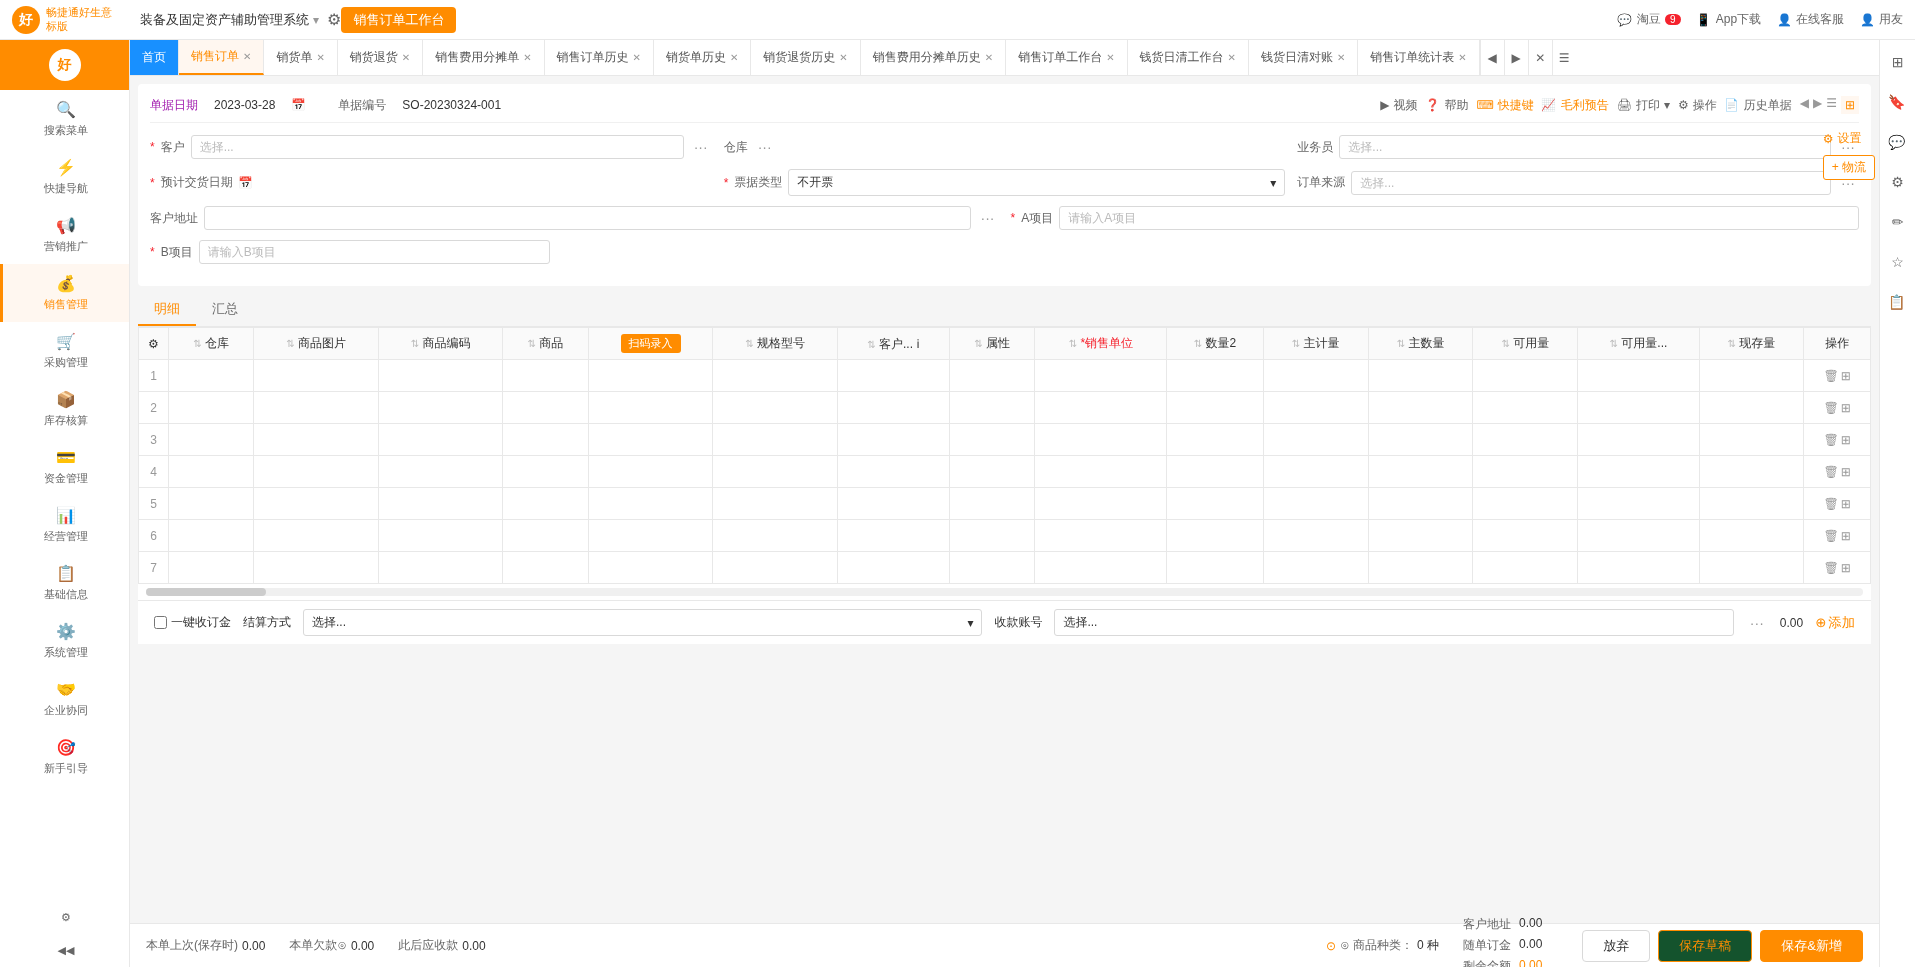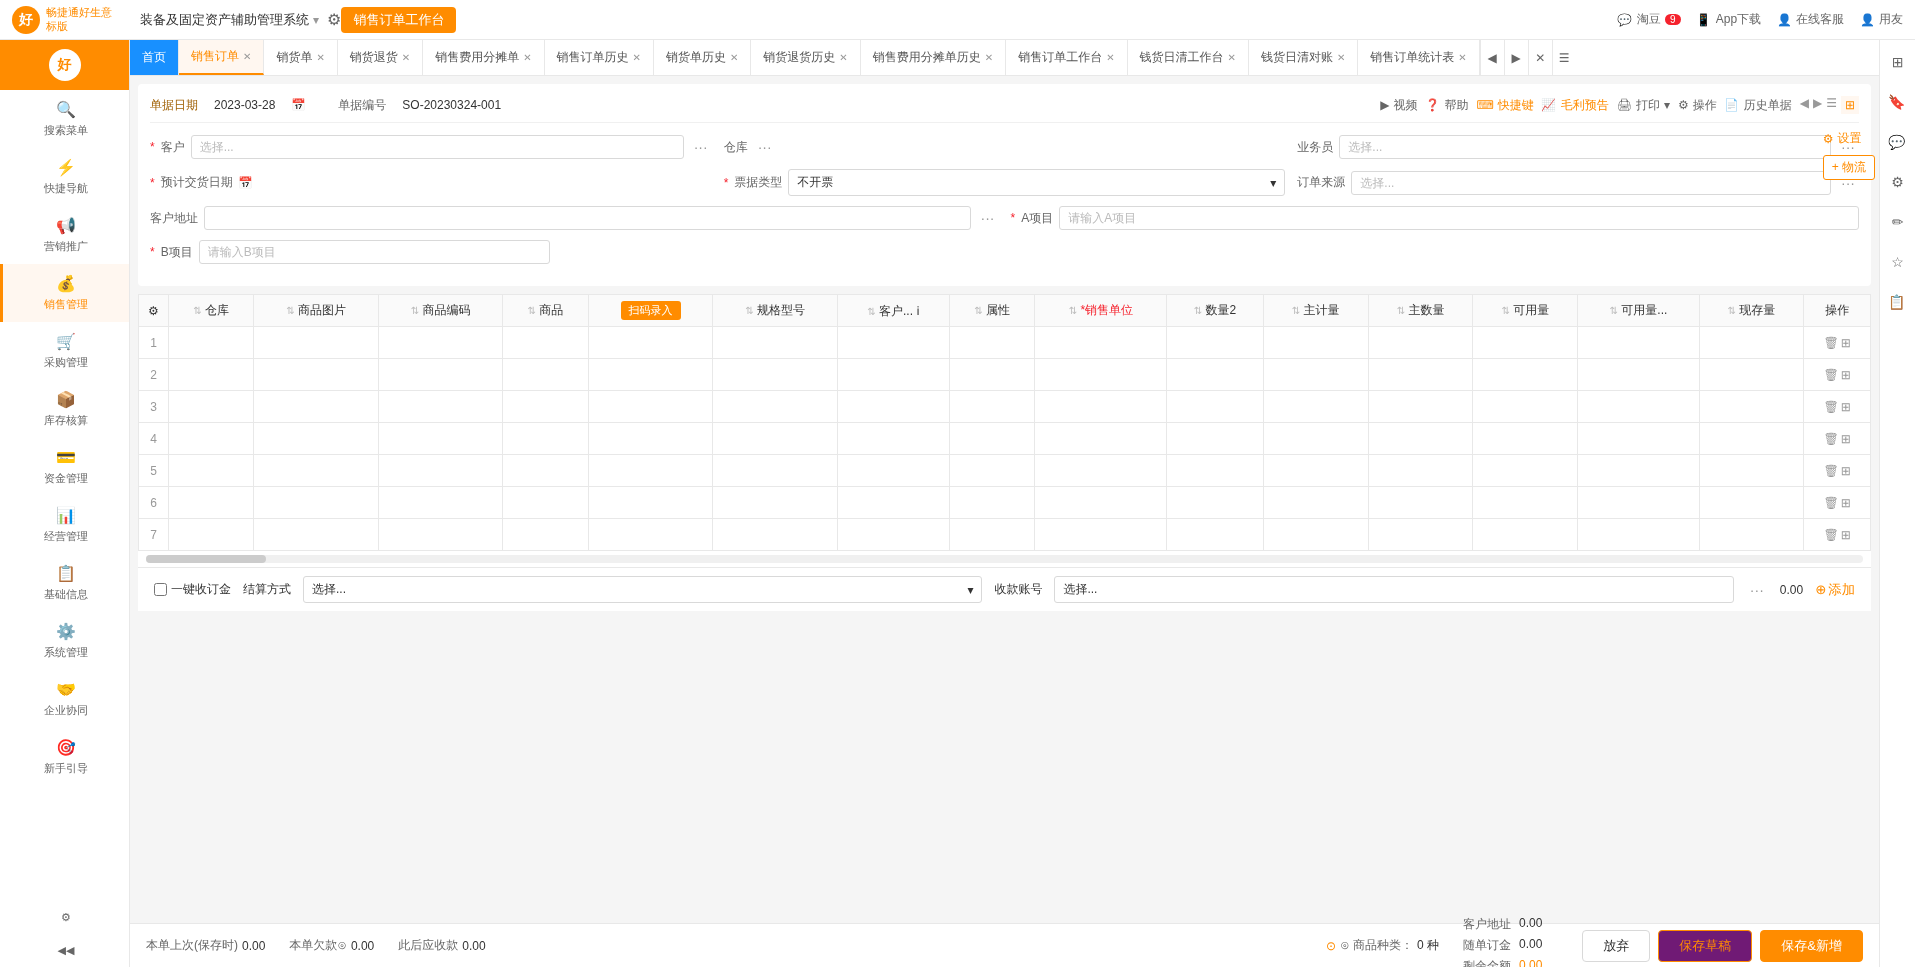--- a/index.html
+++ b/index.html
@@ -70,21 +70,21 @@
     
     .form-footer { display: flex; align-items: center; gap: 12px; padding: 8px 16px; background: #fff; border-top: 1px solid #e8e8e8; margin: 0 8px; }
     .checkbox-field { display: flex; align-items: center; gap: 4px; }
     .bottom-bar { height: 44px; background: #fff; border-top: 1px solid #e8e8e8; display: flex; align-items: center; padding: 0 16px; gap: 24px; flex-shrink: 0; }
     .bottom-stat { display: flex; align-items: center; gap: 4px; font-size: 12px; }
     .bottom-stat .label { color: #666; }
     .bottom-stat .value { color: #333; }
     .bottom-actions { margin-left: auto; display: flex; gap: 8px; align-items: center; }
     .btn { padding: 6px 20px; border-radius: 4px; cursor: pointer; font-size: 13px; border: 1px solid #d9d9d9; }
     .btn-default { background: #fff; color: #333; }
-    .btn-outline { background: #701a75; color: #ff8c00; border-color: #ff8c00; }
+    .btn-outline { background: #14532d; color: #ff8c00; border-color: #ff8c00; }
     .btn-primary { background: #ff8c00; color: #fff; border-color: #ff8c00; }
     .order-summary { display: flex; flex-direction: column; gap: 4px; margin-right: 16px; }
     .order-summary-item { display: flex; gap: 8px; font-size: 12px; }
     .order-summary-item .label { color: #666; }
     .order-summary-item .value { color: #333; }
     .order-summary-item .value.orange { color: #ff8c00; }
 
     
     .right-panel { width: 36px; background: #fff; border-left: 1px solid #e8e8e8; display: flex; flex-direction: column; align-items: center; padding: 8px 0; gap: 12px; flex-shrink: 0; }
     .right-panel-icon { width: 28px; height: 28px; display: flex; align-items: center; justify-content: center; cursor: pointer; color: #666; font-size: 14px; }
@@ -255,21 +255,21 @@
         <div class="tab-nav-btn">▶</div>
         <div class="tab-nav-btn">✕</div>
         <div class="tab-nav-btn">☰</div>
       </div>
 
       <div class="main-content">
 
         <div class="form-card">
 
           <div class="form-header">
-            <span style="color:#a16207;">单据日期</span>
+            <span style="color:#a21caf;">单据日期</span>
             <span style="color:#333;font-weight:500;">2023-03-28</span>
             <span style="color:#999;cursor:pointer;">📅</span>
             <span style="color:#666;margin-left:16px;">单据编号</span>
             <span style="color:#333;font-weight:500;">SO-20230324-001</span>
             <div class="form-header-actions">
               <div class="action-btn">
                 <span>▶</span>
                 <span>视频</span>
               </div>
               <div class="action-btn">
@@ -370,20 +370,24 @@
 
           <div class="form-row">
             <div class="form-field" style="max-width:400px;">
               <span class="required-star">*</span>
               <span class="form-label">B项目</span>
               <input class="form-input" placeholder="请输入B项目" style="">
             </div>
           </div>
         </div>
 
+        <div class="detail-tabs">
+          <div class="detail-tab active">明细</div>
+          <div class="detail-tab">汇总</div>
+        </div>
 
         <div class="table-wrapper">
           <table class="data-table">
             <thead>
               <tr>
                 <th>⚙</th>
                 <th><span class="sort-icon">⇅</span> <span>仓库</span></th>
                 <th><span class="sort-icon">⇅</span> <span>商品图片</span></th>
                 <th><span class="sort-icon">⇅</span> <span>商品编码</span></th>
                 <th><span class="sort-icon">⇅</span> <span>商品</span></th>

